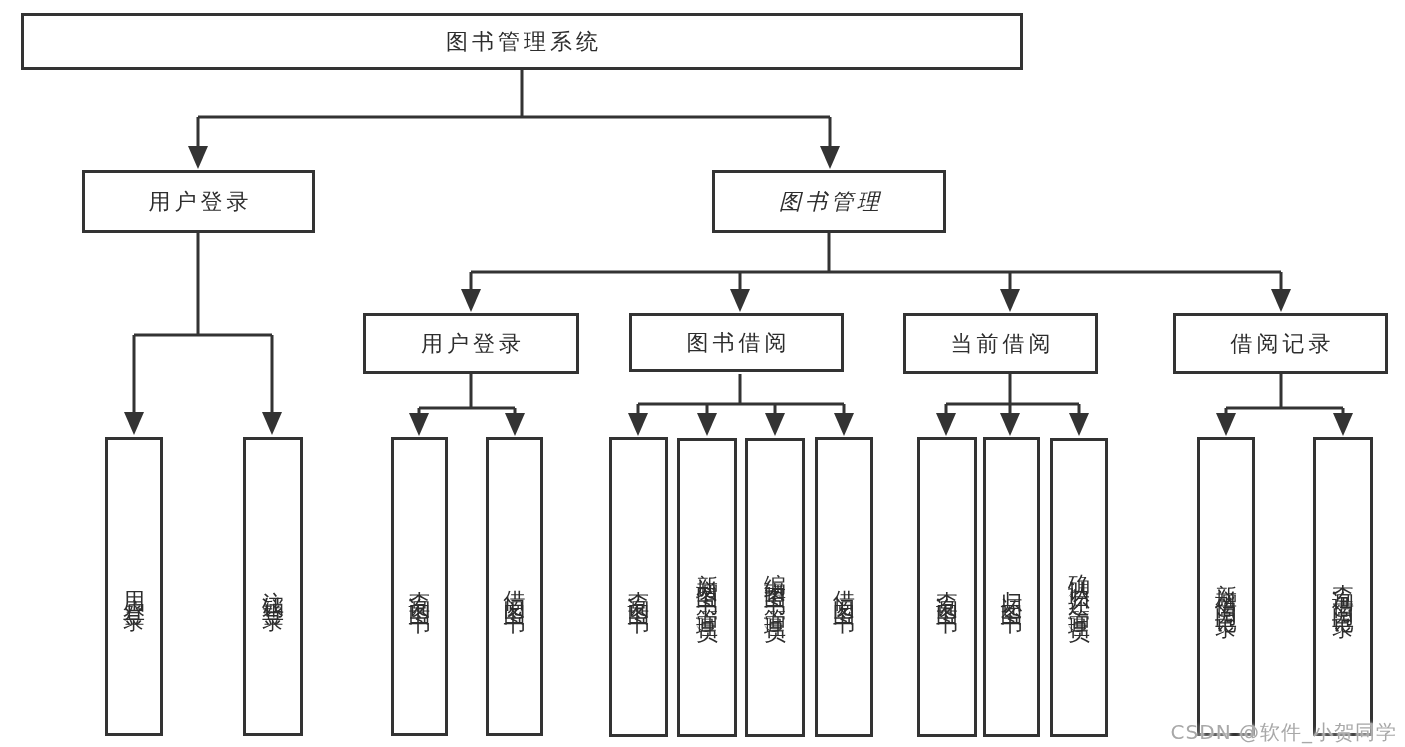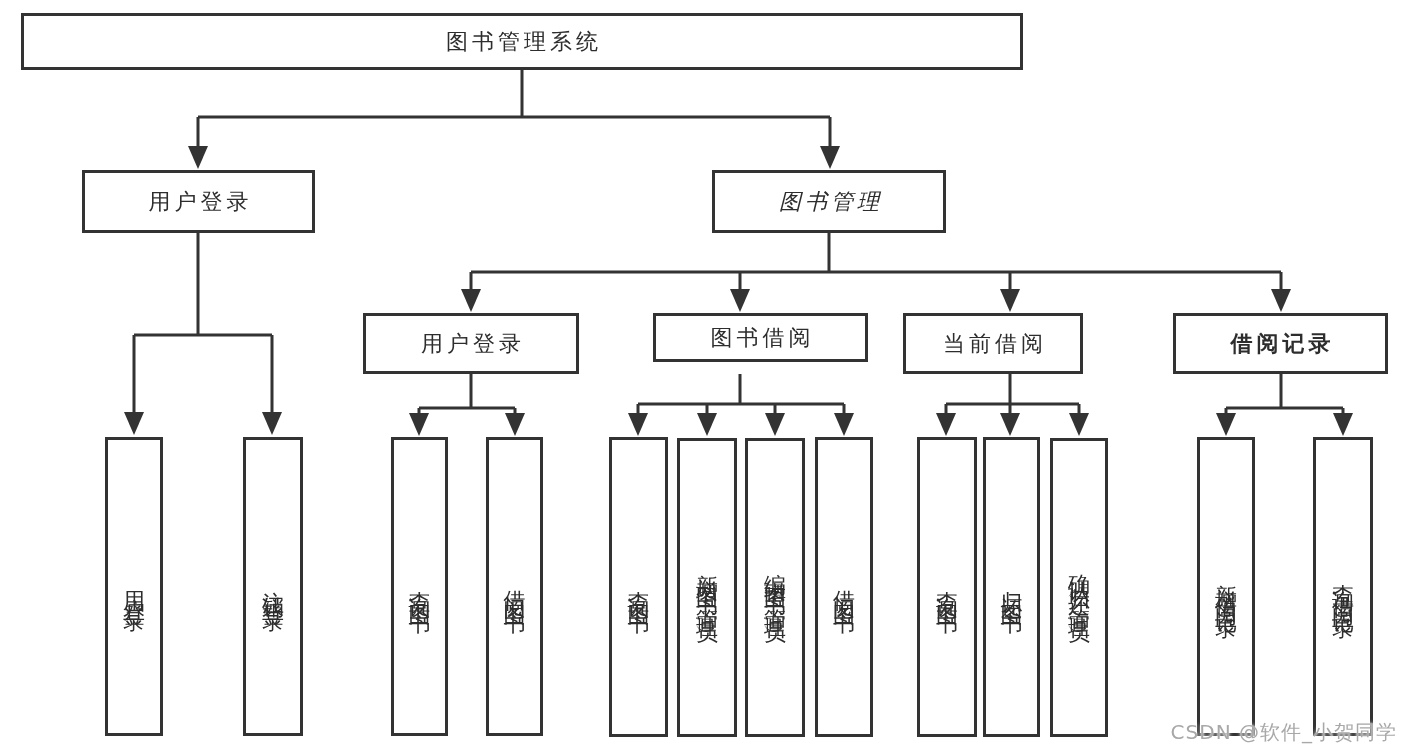--- a/index.html
+++ b/index.html
@@ -118,27 +118,27 @@
   <div class="node hbox" style="left:82px;top:170px;width:233px;height:63px;">
     <span class="lbl">用户登录</span>
   </div>
   <div class="node hbox" style="left:712px;top:170px;width:234px;height:63px;font-style:italic;">
     <span class="lbl">图书管理</span>
   </div>
 
   <div class="node hbox" style="left:363px;top:313px;width:216px;height:61px;">
     <span class="lbl">用户登录</span>
   </div>
-  <div class="node hbox" style="left:653px;top:313px;width:215px;height:49px;">
+  <div class="node hbox" style="left:629px;top:313px;width:215px;height:59px;">
     <span class="lbl">图书借阅</span>
   </div>
-  <div class="node hbox" style="left:903px;top:313px;width:180px;height:61px;">
+  <div class="node hbox" style="left:903px;top:313px;width:195px;height:61px;">
     <span class="lbl">当前借阅</span>
   </div>
-  <div class="node hbox" style="left:1173px;top:313px;width:215px;height:61px;font-weight:bold;">
+  <div class="node hbox" style="left:1173px;top:313px;width:215px;height:61px;">
     <span class="lbl">借阅记录</span>
   </div>
 
   <div class="node vbox" style="left:105px;top:437px;width:58px;height:299px;">
     <span class="lbl">用户登录</span>
   </div>
   <div class="node vbox" style="left:243px;top:437px;width:60px;height:299px;">
     <span class="lbl">注销登录</span>
   </div>
 

